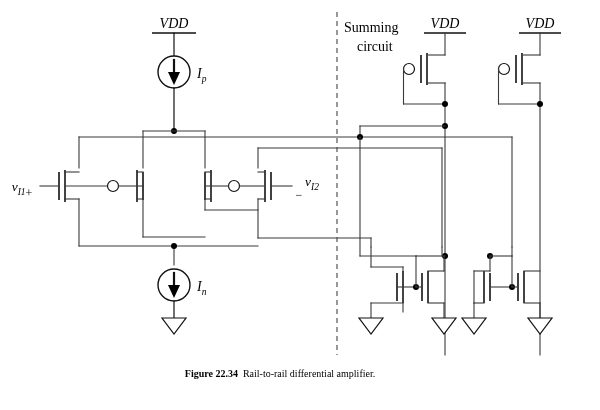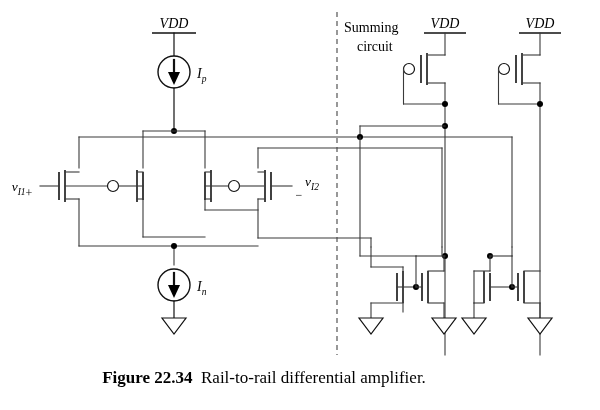--- a/index.html
+++ b/index.html
@@ -107,25 +107,25 @@
   .in-lbl {
     font-size: 13.5px;
     font-style: italic;
   }
   .sum-lbl {
     font-size: 14px;
     font-style: normal;
   }
   #caption {
     position: absolute;
-    left: 0;
+    left: 16px;
     top: 368px;
     width: 528px;
     text-align: center;
-    font-size: 17px;
+    font-size: 10px;
     color: #000000;
     white-space: nowrap;
   }
   #caption .fignum {
     font-weight: bold;
   }
   #caption .captext {
     font-weight: normal;
   }
   #watermark {

